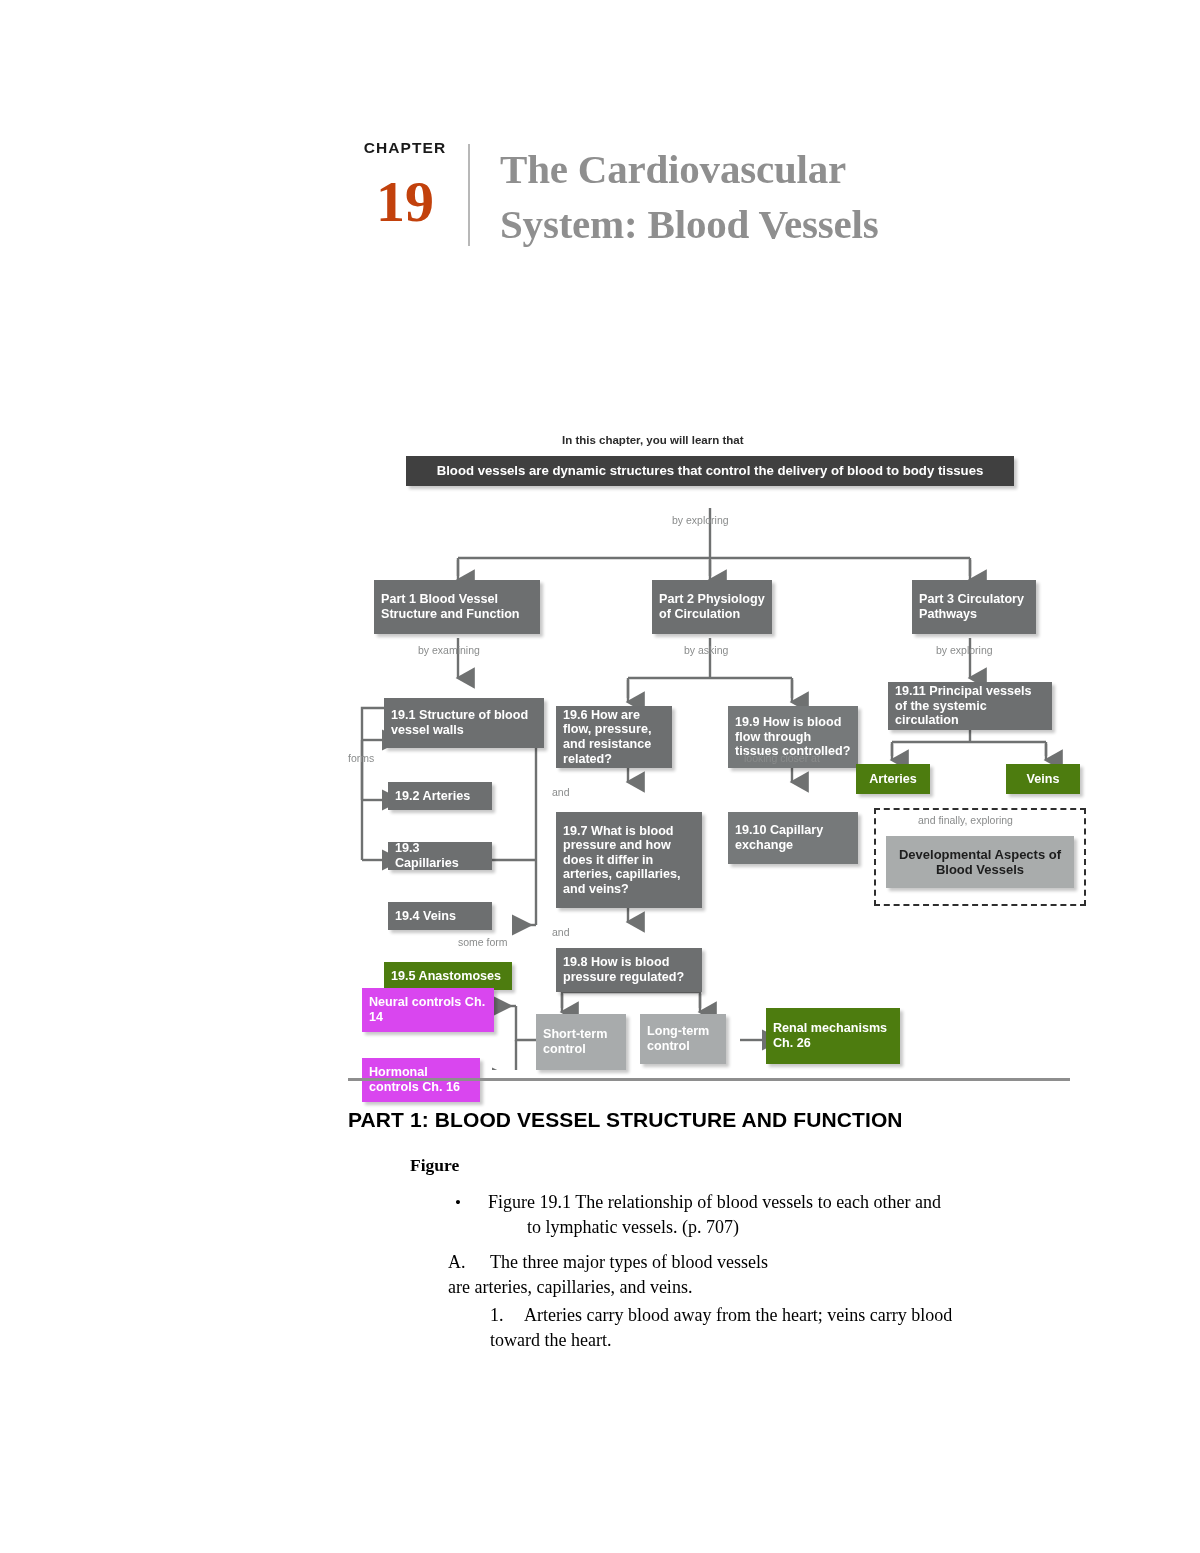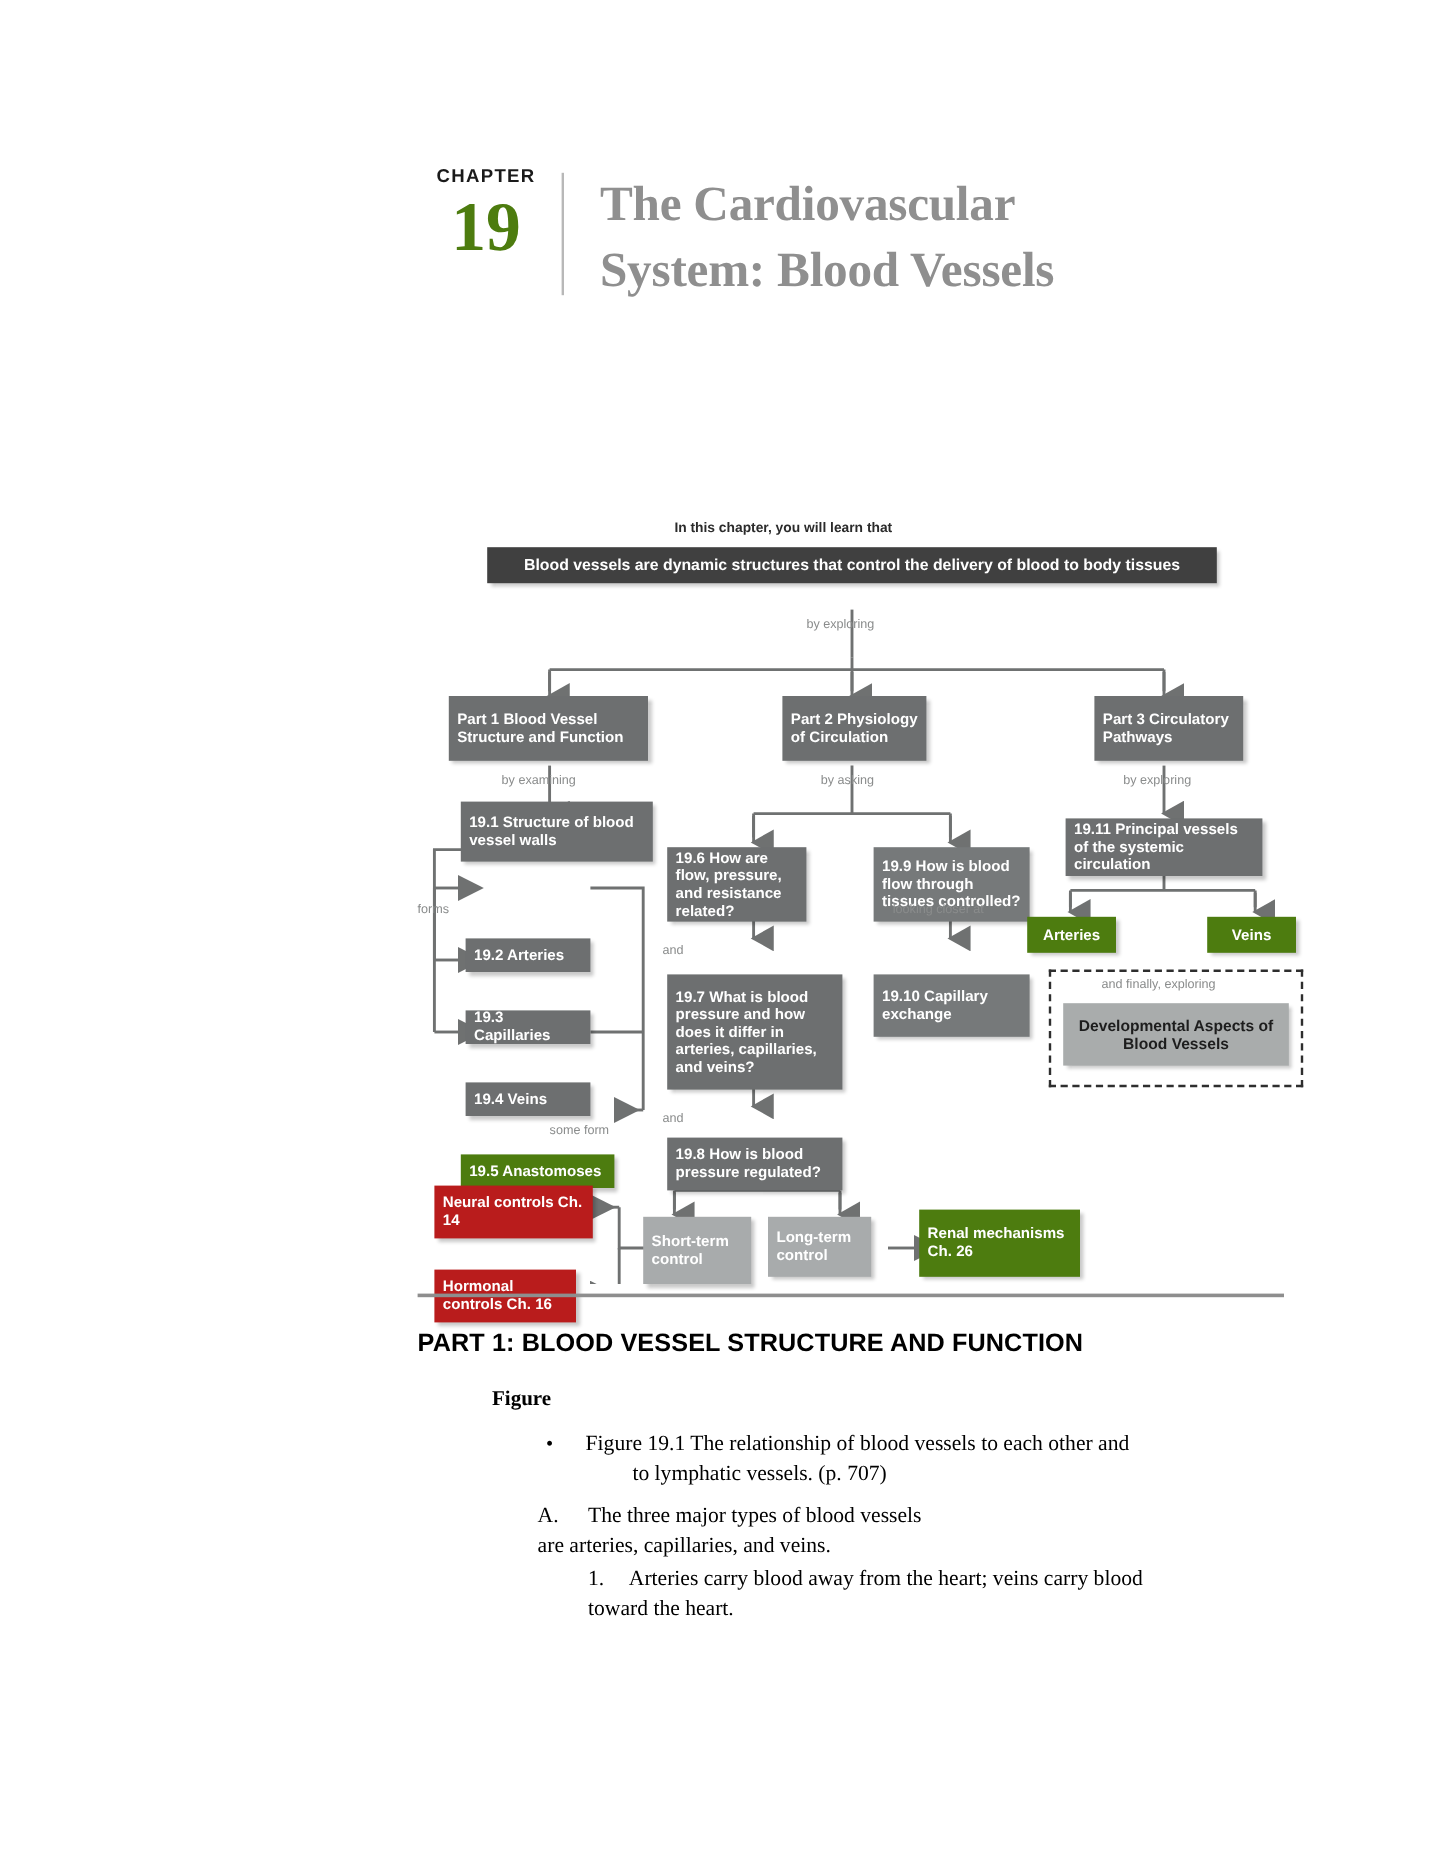--- a/index.html
+++ b/index.html
@@ -19,22 +19,22 @@
   .chapter-badge{
     width:106px; text-align:center;
     font-family:"Liberation Sans", sans-serif;
   }
   .chapter-word{
     font-size:15.5px; font-weight:bold; letter-spacing:1.1px;
     color:#1a1a1a; line-height:1;
   }
   .chapter-num{
     font-family:"Liberation Serif", serif;
-    font-size:58px; font-weight:bold; color:#4d7c0f;
-    line-height:0.98; margin-top:5px;
+    font-size:58px; font-weight:bold; color:#c2410c;
+    line-height:0.98; margin-top:18px;
   }
   .chapter-rule{
     width:2px; background:#b8b8b8;
     align-self:stretch; margin:4px 0 6px 10px;
   }
   .chapter-title{
     margin-left:30px; margin-top:2px;
     font-family:"Liberation Serif", serif;
     font-size:41px; font-weight:bold;
     color:#8f8f8f; line-height:1.34;
@@ -57,21 +57,21 @@
     line-height:1.16;
     display:flex; align-items:center;
     padding:3px 7px;
     box-shadow:3px 3px 3px rgba(0,0,0,0.22);
   }
   .sh-dark   { background:#404040; color:#ffffff; }
   .sh-mid    { background:#6d6f70; color:#ffffff; }
   .sh-mid2   { background:#76797a; color:#ffffff; }
   .sh-light  { background:#4d7c0f; color:#ffffff; }
   .sh-lighter{ background:#a8abac; color:#ffffff; }
-  .sh-pale   { background:#b91c1c; color:#ffffff; }
+  .sh-pale   { background:#d946ef; color:#ffffff; }
   .sh-dev    { background:#a9acac; color:#1d1d1d; }
 
   .fc-label{
     position:absolute;
     font-family:"Liberation Sans", sans-serif;
     font-size:10.5px;
     color:#8a8c8c;
     white-space:nowrap;
   }
   .fc-caption{
@@ -231,21 +231,21 @@
     <span>
       <span>Part 3 Circulatory</span><br>
       <span>Pathways</span>
     </span>
   </div>
 
   <div class="fc-label" style="left:78px; top:214px;">by examining</div>
   <div class="fc-label" style="left:344px; top:214px;">by asking</div>
   <div class="fc-label" style="left:596px; top:214px;">by exploring</div>
 
-  <div class="fc-node sh-mid" style="left:44px; top:238px; width:160px; height:50px; font-size:12.6px;">19.1 Structure of blood vessel walls</div>
+  <div class="fc-node sh-mid" style="left:44px; top:268px; width:160px; height:50px; font-size:12.6px;">19.1 Structure of blood vessel walls</div>
 
   <div class="fc-label" style="left:8px; top:322px;">forms</div>
 
   <div class="fc-node sh-mid" style="left:48px; top:352px; width:104px; height:28px; font-size:12.6px;">19.2 Arteries</div>
   <div class="fc-node sh-mid" style="left:48px; top:412px; width:104px; height:28px; font-size:12.6px;">19.3 Capillaries</div>
   <div class="fc-node sh-mid" style="left:48px; top:472px; width:104px; height:28px; font-size:12.6px;">19.4 Veins</div>
 
   <div class="fc-label" style="left:118px; top:506px;">some form</div>
 
   <div class="fc-node sh-light" style="left:44px; top:532px; width:128px; height:28px; font-size:12.6px;">19.5 Anastomoses</div>

